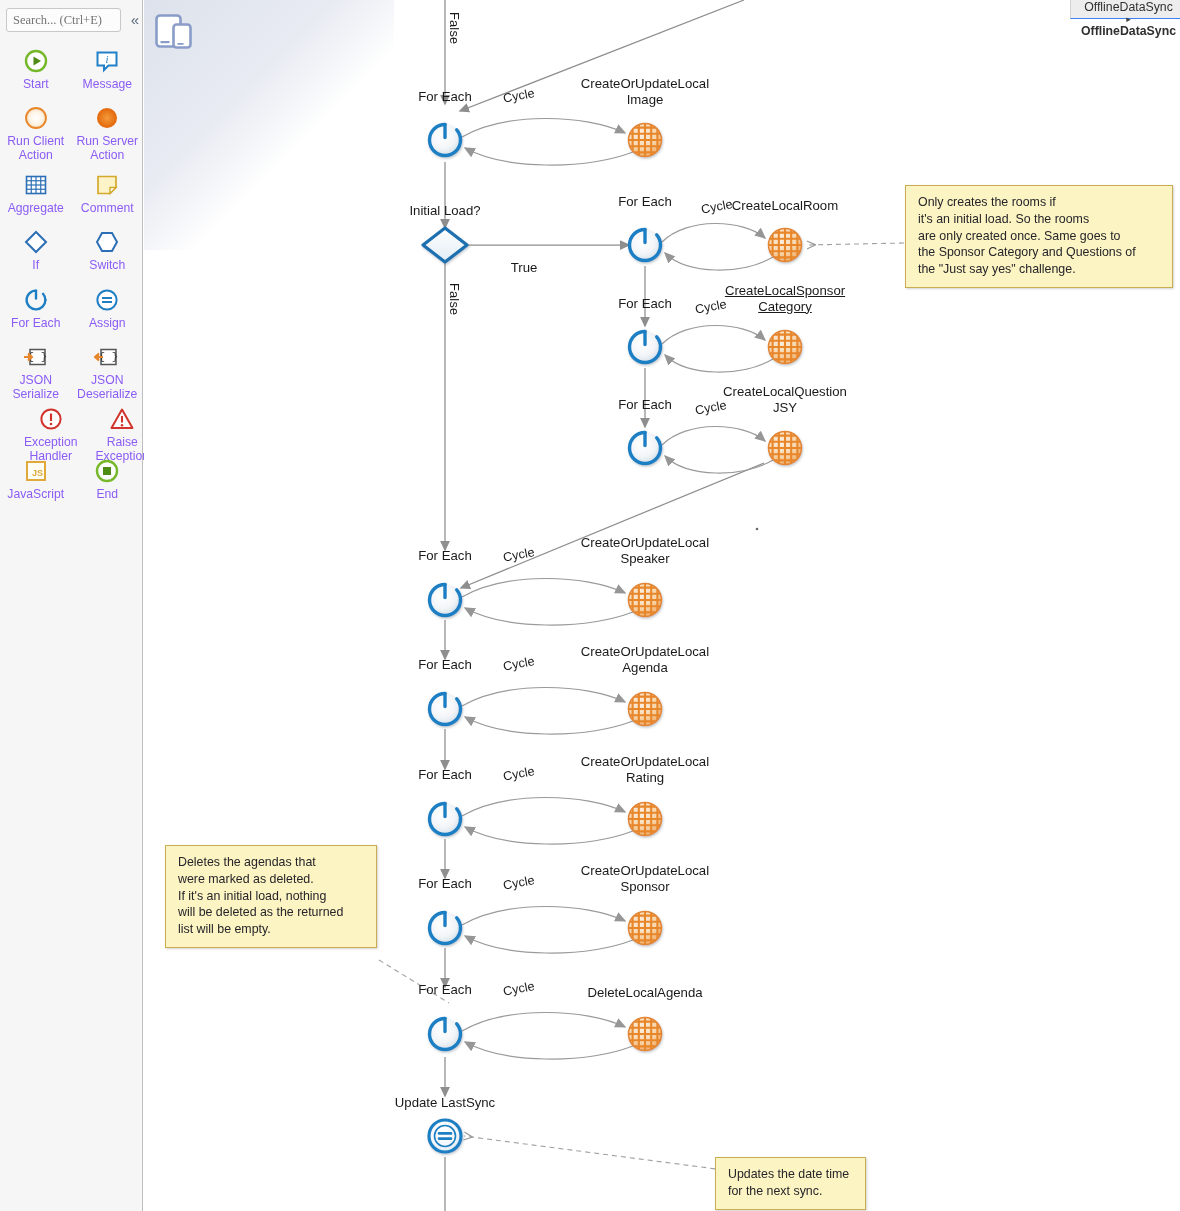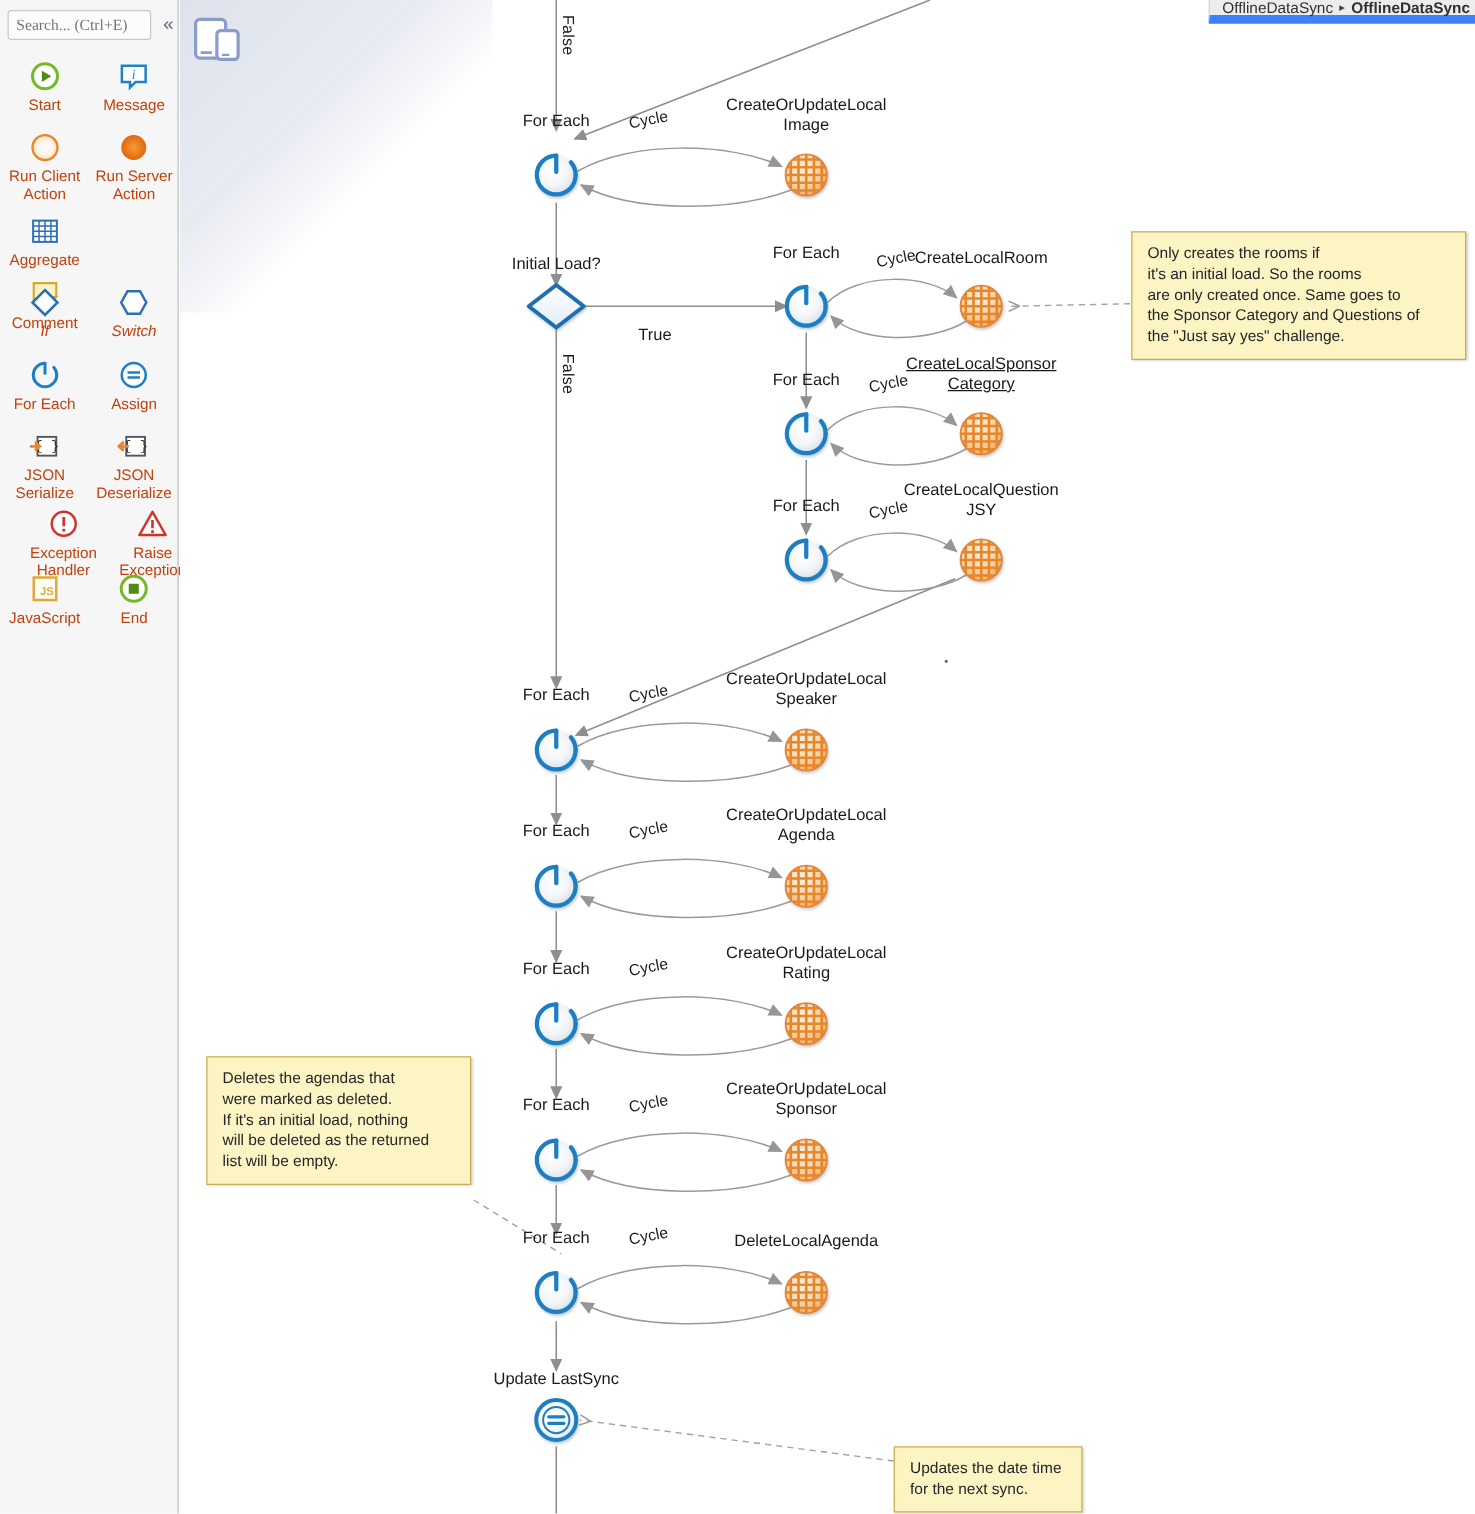--- a/index.html
+++ b/index.html
@@ -42,21 +42,21 @@
   .tool {
     width: 71.5px;
     display: flex; flex-direction: column; align-items: center;
     cursor: pointer; padding-top: 4px;
   }
   .tool-ico {
     width: 30px; height: 30px;
     display: flex; align-items: center; justify-content: center;
   }
   .tool-lbl {
-    font-size: 12.2px; color: #c2410c; text-align: center;
+    font-size: 12.2px; color: #8b5cf6; text-align: center;
     line-height: 13.5px; margin-top: 2px; width: 70px;
     white-space: pre-line;
   }
 
   
   #canvas {
     position: absolute; left: 144px; top: 0;
     width: 1036px; height: 1211px; background: #ffffff;
     overflow: hidden;
   }
@@ -66,22 +66,23 @@
   }
   #device-icon { position: absolute; left: 10px; top: 12px; }
 
   
   #breadcrumb {
     position: absolute; right: 0; top: 0;
     height: 19px; padding: 0 4px 0 10px;
     background: #ededed;
     display: flex; align-items: center;
     font-size: 12.3px; color: #303030;
-    border-bottom: 7px solid #3b82f6;
+    border-bottom: 1px solid #3b82f6;
     border-left: 1px solid #d2d2d2;
+    flex-direction: column;
   }
   #breadcrumb .crumb-sep { margin: 0 5px; font-size: 9px; color: #404040; }
   #breadcrumb .crumb-cur { font-weight: bold; }
 
   
   #flow { position: absolute; left: 0; top: 0; width: 1036px; height: 1211px; }
 
   
   .nlabel {
     position: absolute;
@@ -163,21 +164,21 @@
                   <stop offset="0%" stop-color="#f59b3c"></stop>
                   <stop offset="100%" stop-color="#e2670a"></stop>
                 </radialGradient>
                 <circle cx="14" cy="14" r="10" fill="url(#rsa)"></circle>
               </svg>
             </div>
             <div class="tool-lbl">Run Server
 Action</div>
           </div>
         </div>
-        <div class="tool-row" style="position: absolute; top: 124px; flex-direction: column;">
+        <div class="tool-row" style="position: absolute; top: 124px;">
           <div class="tool">
             <div class="tool-ico">
               <svg width="28" height="28" viewBox="0 0 28 28">
                 <rect x="4.5" y="5.5" width="19" height="17" fill="#fff" stroke="#2d6fb5" stroke-width="1.6"></rect>
                 <line x1="4.5" y1="9.75" x2="23.5" y2="9.75" stroke="#2d6fb5" stroke-width="1.2"></line>
                 <line x1="4.5" y1="14" x2="23.5" y2="14" stroke="#2d6fb5" stroke-width="1.2"></line>
                 <line x1="4.5" y1="18.25" x2="23.5" y2="18.25" stroke="#2d6fb5" stroke-width="1.2"></line>
                 <line x1="9.25" y1="5.5" x2="9.25" y2="22.5" stroke="#2d6fb5" stroke-width="1.2"></line>
                 <line x1="14" y1="5.5" x2="14" y2="22.5" stroke="#2d6fb5" stroke-width="1.2"></line>
                 <line x1="18.75" y1="5.5" x2="18.75" y2="22.5" stroke="#2d6fb5" stroke-width="1.2"></line>
@@ -188,21 +189,21 @@
           <div class="tool">
             <div class="tool-ico">
               <svg width="28" height="28" viewBox="0 0 28 28">
                 <path d="M5,5.5 h18 v11 l-6,6 h-12 z" fill="#fdf3c8" stroke="#d4a92c" stroke-width="1.7"></path>
                 <path d="M17,22.5 v-6 h6 z" fill="#fff" stroke="#d4a92c" stroke-width="1.4"></path>
               </svg>
             </div>
             <div class="tool-lbl">Comment</div>
           </div>
         </div>
-        <div class="tool-row" style="position: absolute; top: 181px; font-style: italic;">
+        <div class="tool-row" style="position: absolute; top: 181px;">
           <div class="tool">
             <div class="tool-ico">
               <svg width="28" height="28" viewBox="0 0 28 28">
                 <path d="M14,4 L24,14 L14,24 L4,14 z" fill="#fff" stroke="#2d6fb5" stroke-width="2"></path>
               </svg>
             </div>
             <div class="tool-lbl">If</div>
           </div>
           <div class="tool">
             <div class="tool-ico">

